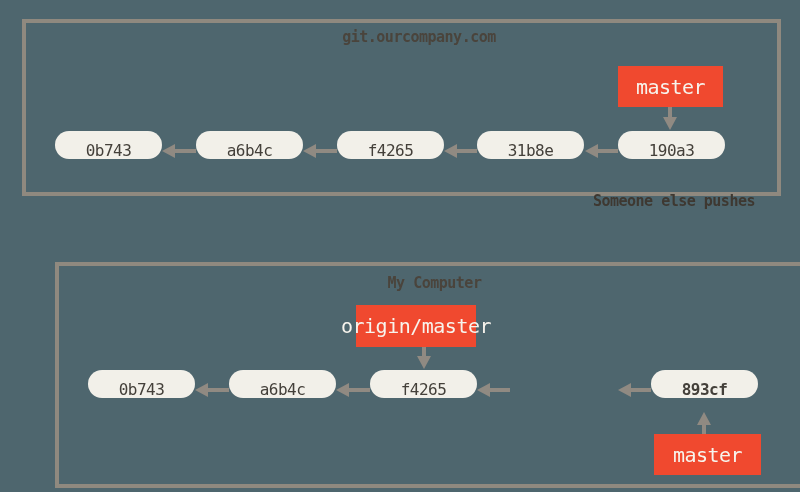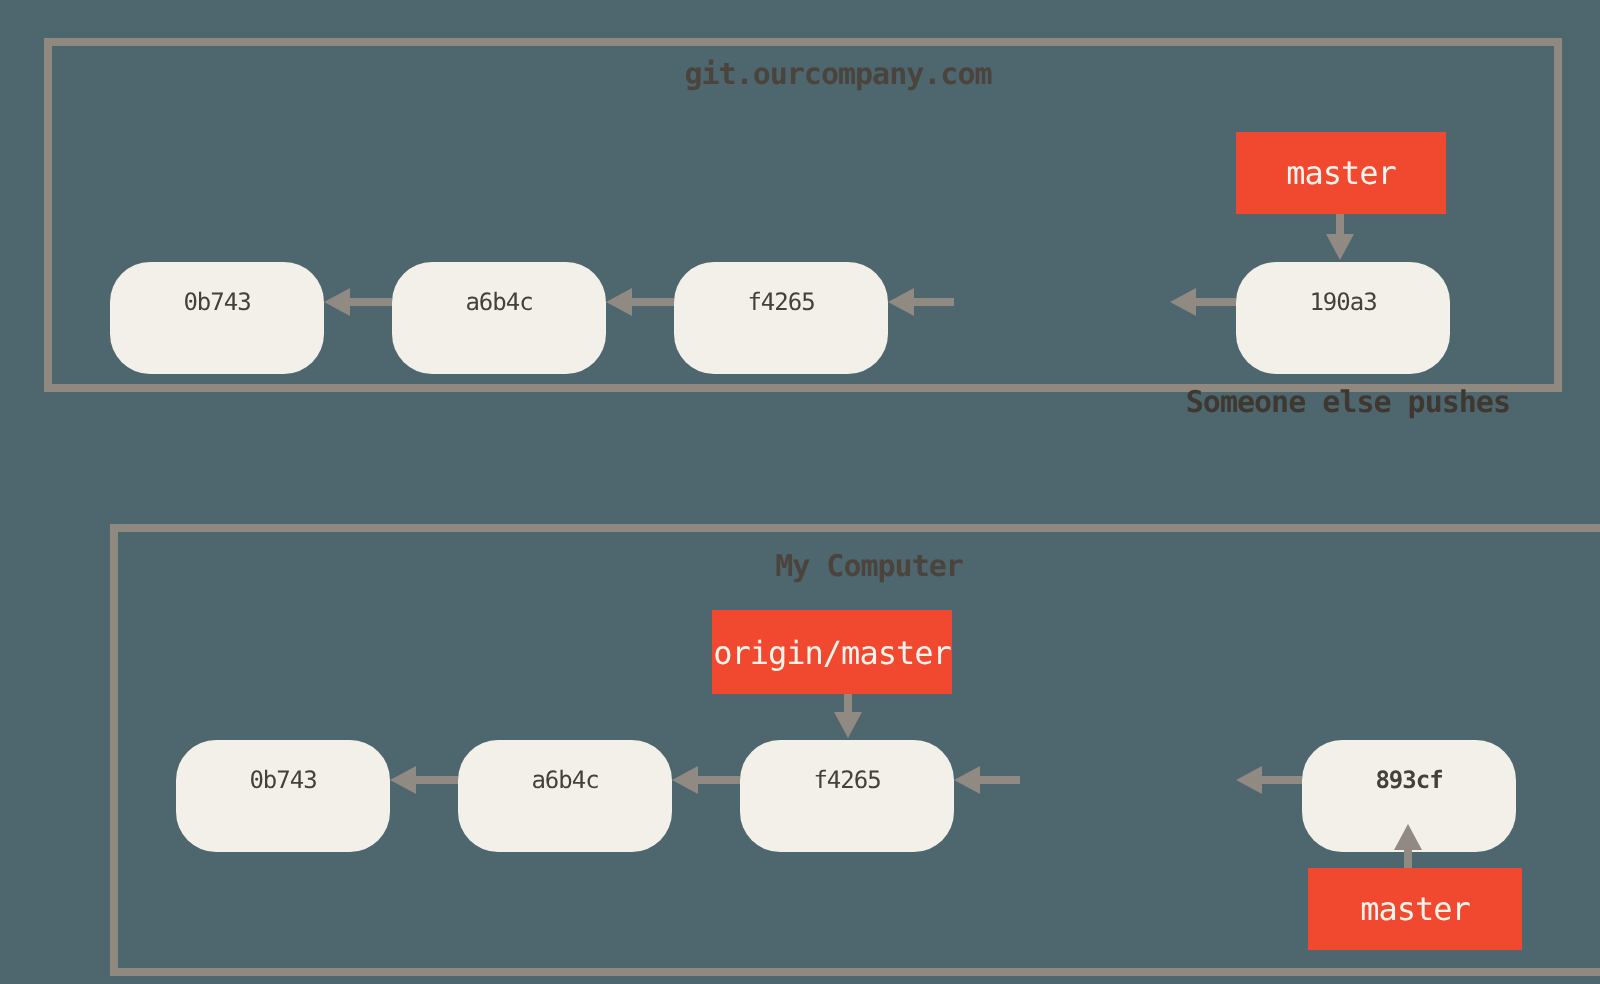--- a/index.html
+++ b/index.html
@@ -25,34 +25,34 @@
     text-align: center;
     color: var(--title-text);
     font-size: 15px;
     font-weight: bold;
     letter-spacing: -0.5px;
   }
   #remote-panel .panel-title { top: 5px; padding-left: 35px; }
   #local-panel  .panel-title { top: 8px; }
   .commit {
     position: absolute;
-    width: 107px; height: 56px;
+    width: 107px; height: 28px;
     border-radius: 20px;
     background: var(--node-fill);
     color: var(--node-text);
-    font-size: 12px;
+    font-size: 16px;
     letter-spacing: -0.5px;
     line-height: 40px;
     text-align: center;
   }
   .branch-label {
     position: absolute;
     background: var(--branch-label-bg);
     color: var(--branch-label-text);
-    font-size: 16px;
+    font-size: 20px;
     letter-spacing: -0.5px;
     display: flex;
     align-items: center;
     justify-content: center;
   }
   .harrow {
     position: absolute;
     height: 14px;
     display: flex;
     align-items: center;
@@ -104,20 +104,21 @@
 
     <div class="branch-label" style="left:592px; top:43px; width:105px; height:41px;">master</div>
     <div class="varrow down" style="left:637px; top:84px; height:23px;">
       <div class="shaft"></div>
       <div class="head"></div>
     </div>
 
     <div class="commit" style="left:29px;  top:108px;">0b743</div>
     <div class="commit" style="left:170px; top:108px;">a6b4c</div>
     <div class="commit" style="left:311px; top:108px;">f4265</div>
+    <div class="commit" style="left:451px; top:108px;">31b8e</div>
     <div class="commit" style="left:592px; top:108px;">190a3</div>
 
     <div class="harrow" style="left:136px; top:121px; width:34px;">
       <div class="head"></div>
         <div class="shaft"></div>
     </div>
     <div class="harrow" style="left:277px; top:121px; width:34px;">
       <div class="head"></div>
         <div class="shaft"></div>
     </div>

